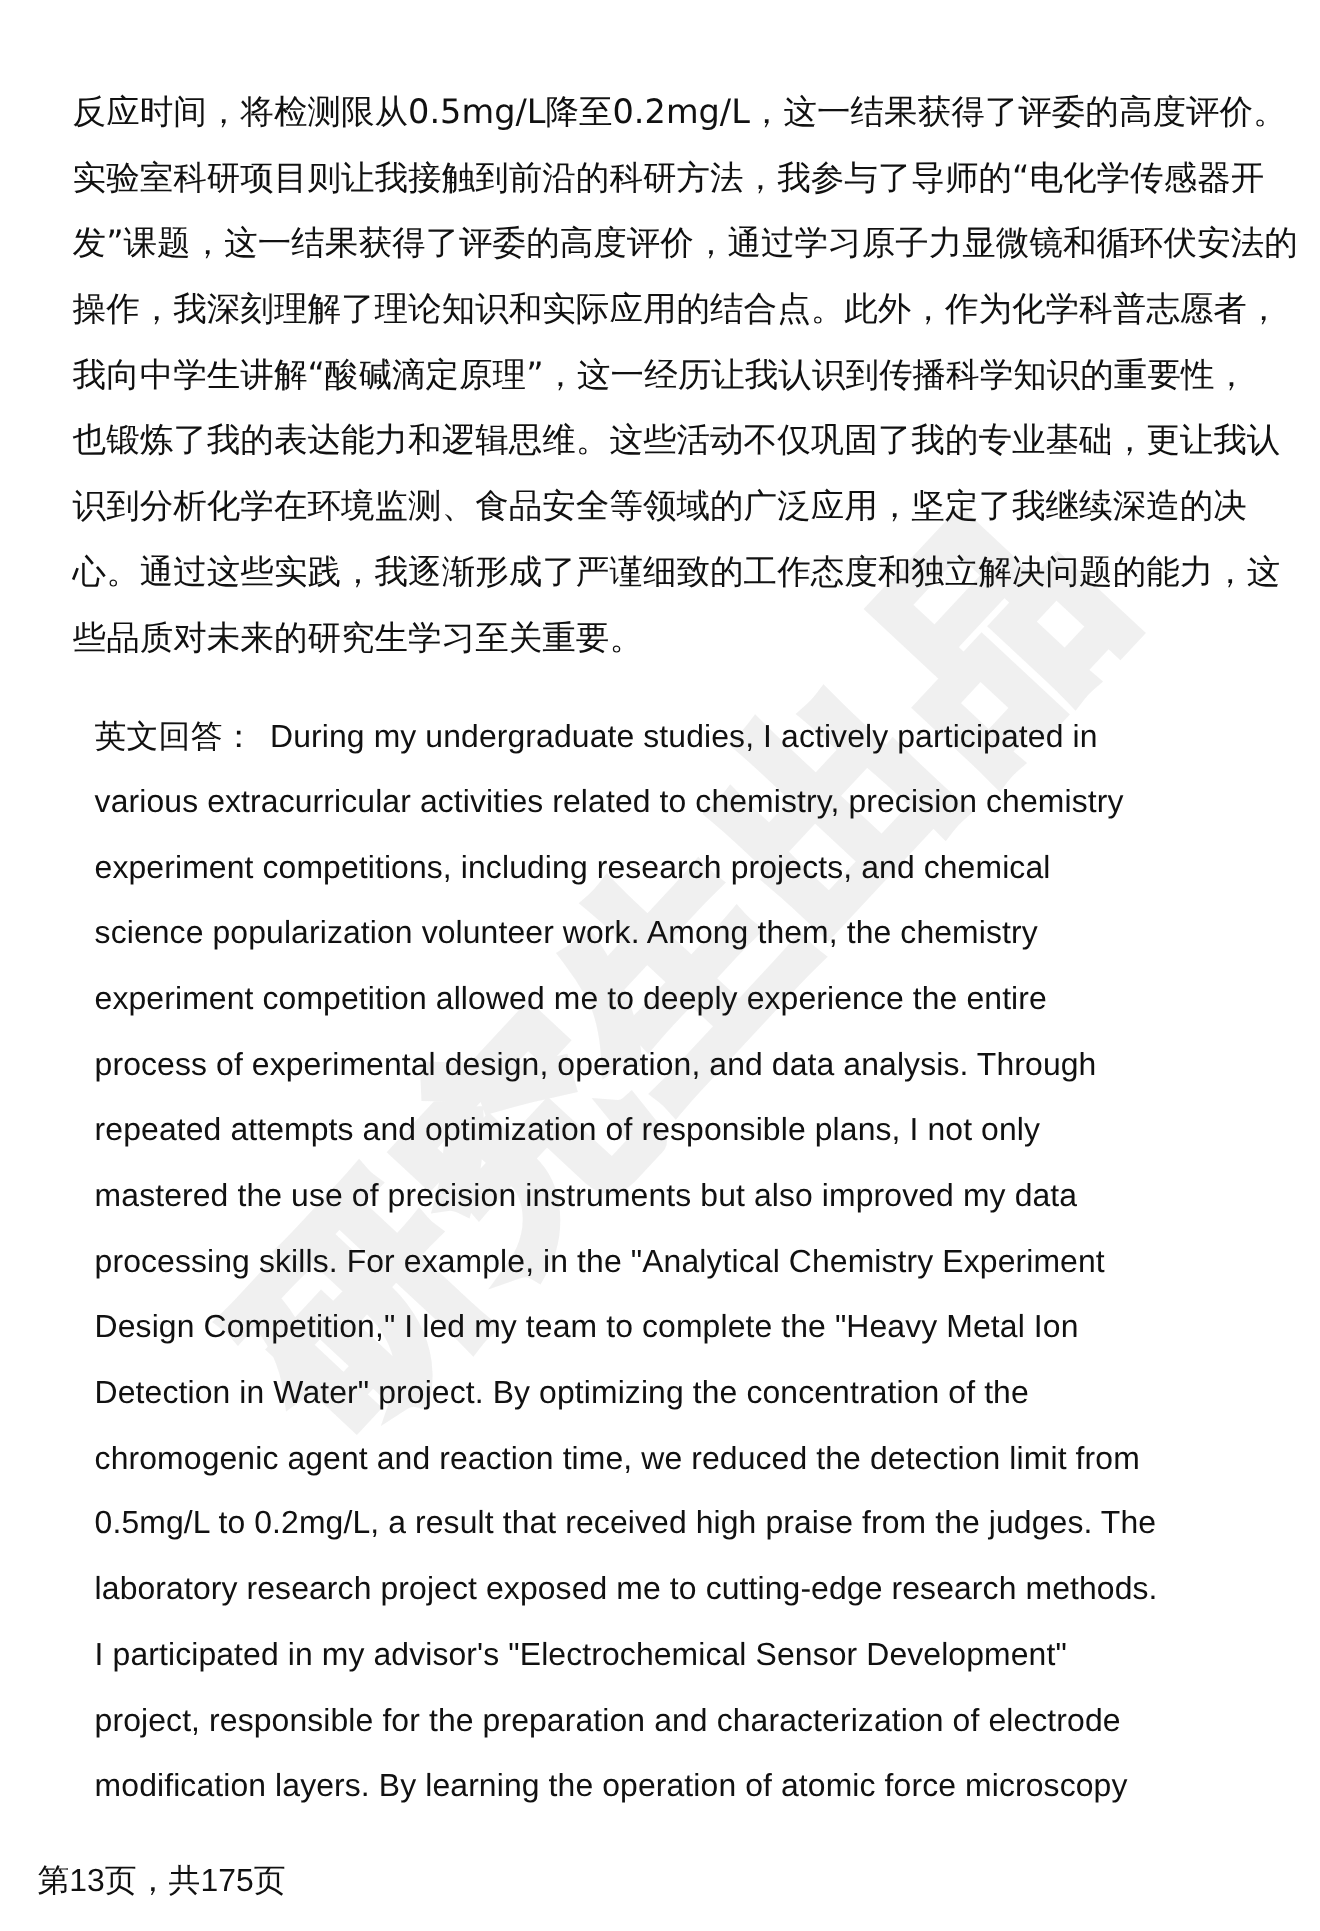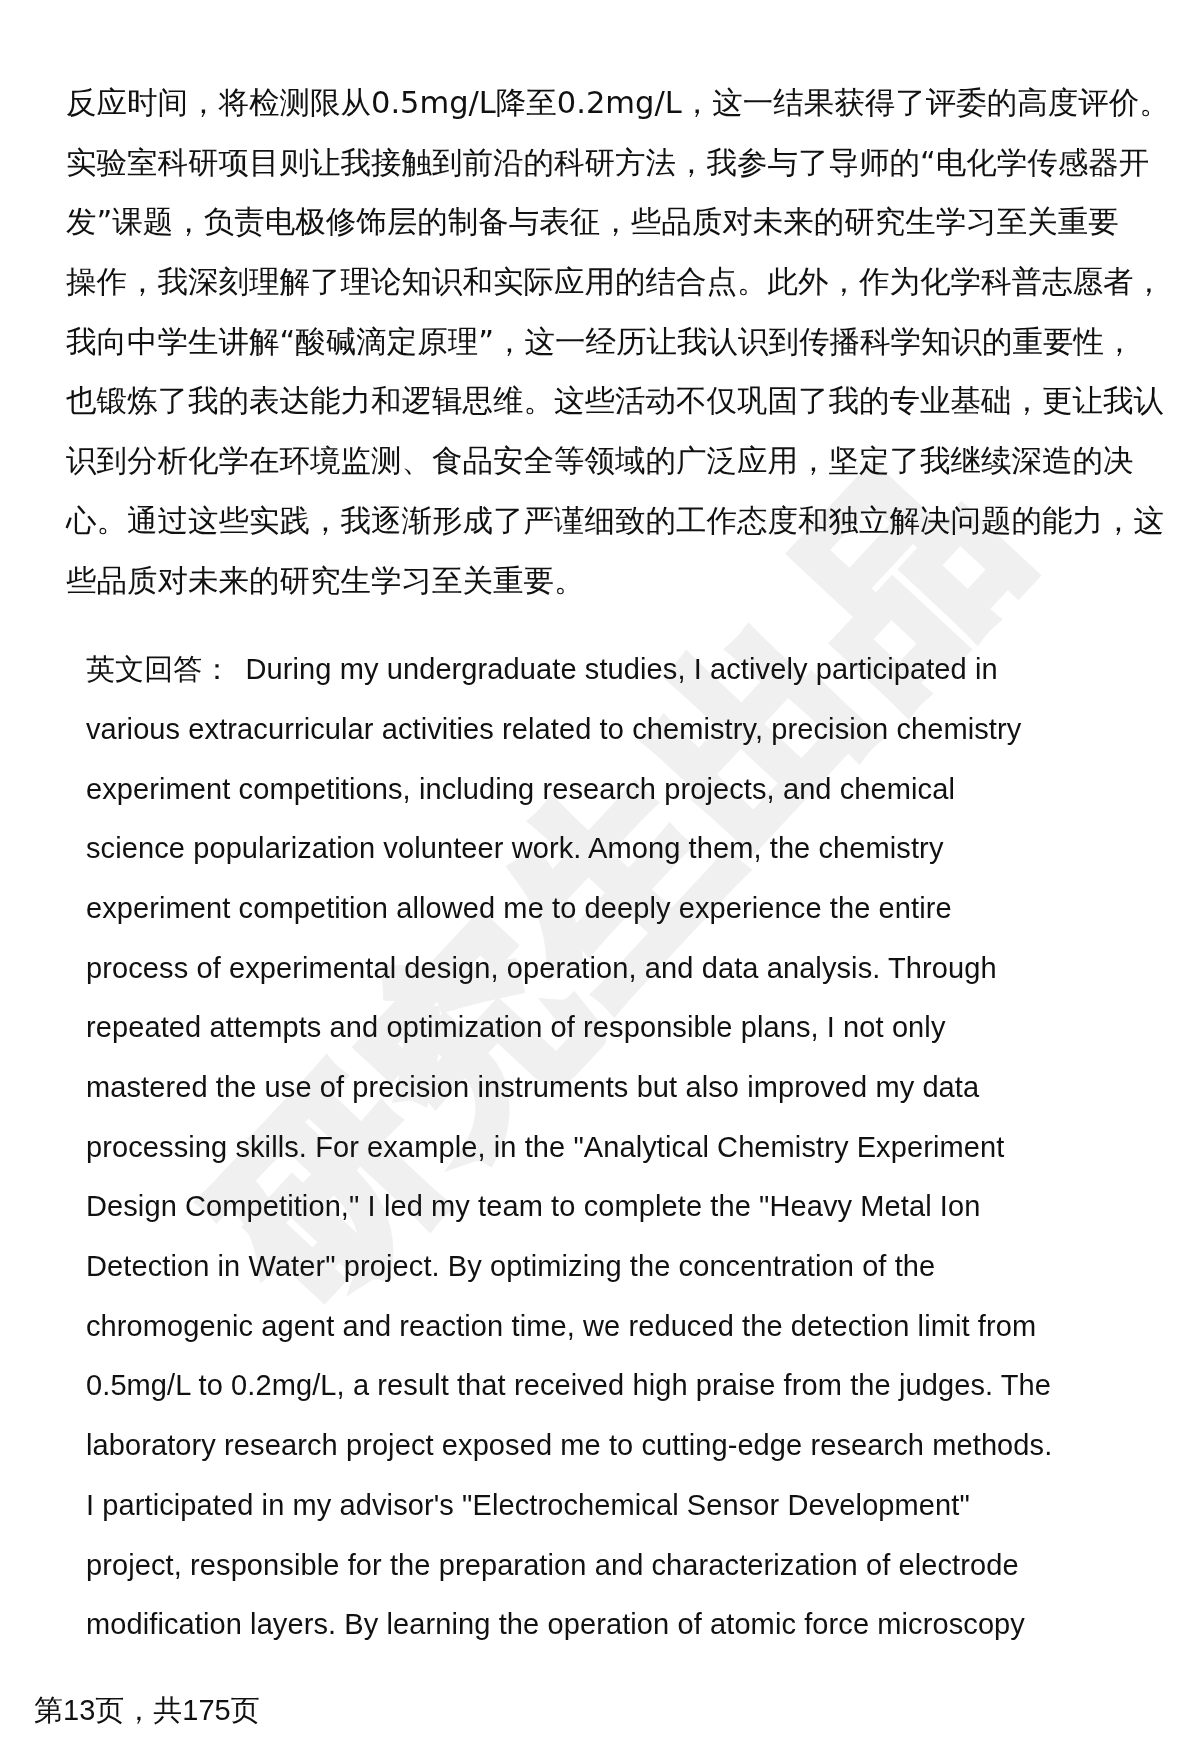--- a/index.html
+++ b/index.html
@@ -92,21 +92,21 @@
 
 <div class="page">
 
   <div class="watermark">研究生出品</div>
 
   <div class="content">
 
     <p class="para zh">
       <span class="line">反应时间，将检测限从0.5mg/L降至0.2mg/L，这一结果获得了评委的高度评价。</span>
       <span class="line">实验室科研项目则让我接触到前沿的科研方法，我参与了导师的“电化学传感器开</span>
-      <span class="line">发”课题，负责电极修饰层的制备与表征，些品质对未来的研究生学习至关重要</span>
+      <span class="line">发”课题，这一结果获得了评委的高度评价，通过学习原子力显微镜和循环伏安法的</span>
       <span class="line">操作，我深刻理解了理论知识和实际应用的结合点。此外，作为化学科普志愿者，</span>
       <span class="line">我向中学生讲解“酸碱滴定原理”，这一经历让我认识到传播科学知识的重要性，</span>
       <span class="line">也锻炼了我的表达能力和逻辑思维。这些活动不仅巩固了我的专业基础，更让我认</span>
       <span class="line">识到分析化学在环境监测、食品安全等领域的广泛应用，坚定了我继续深造的决</span>
       <span class="line">心。通过这些实践，我逐渐形成了严谨细致的工作态度和独立解决问题的能力，这</span>
       <span class="line">些品质对未来的研究生学习至关重要。</span>
     </p>
 
     <p class="para en">
       <span class="line"><span class="label">英文回答：</span><span>During my undergraduate studies, I actively participated in</span></span>

